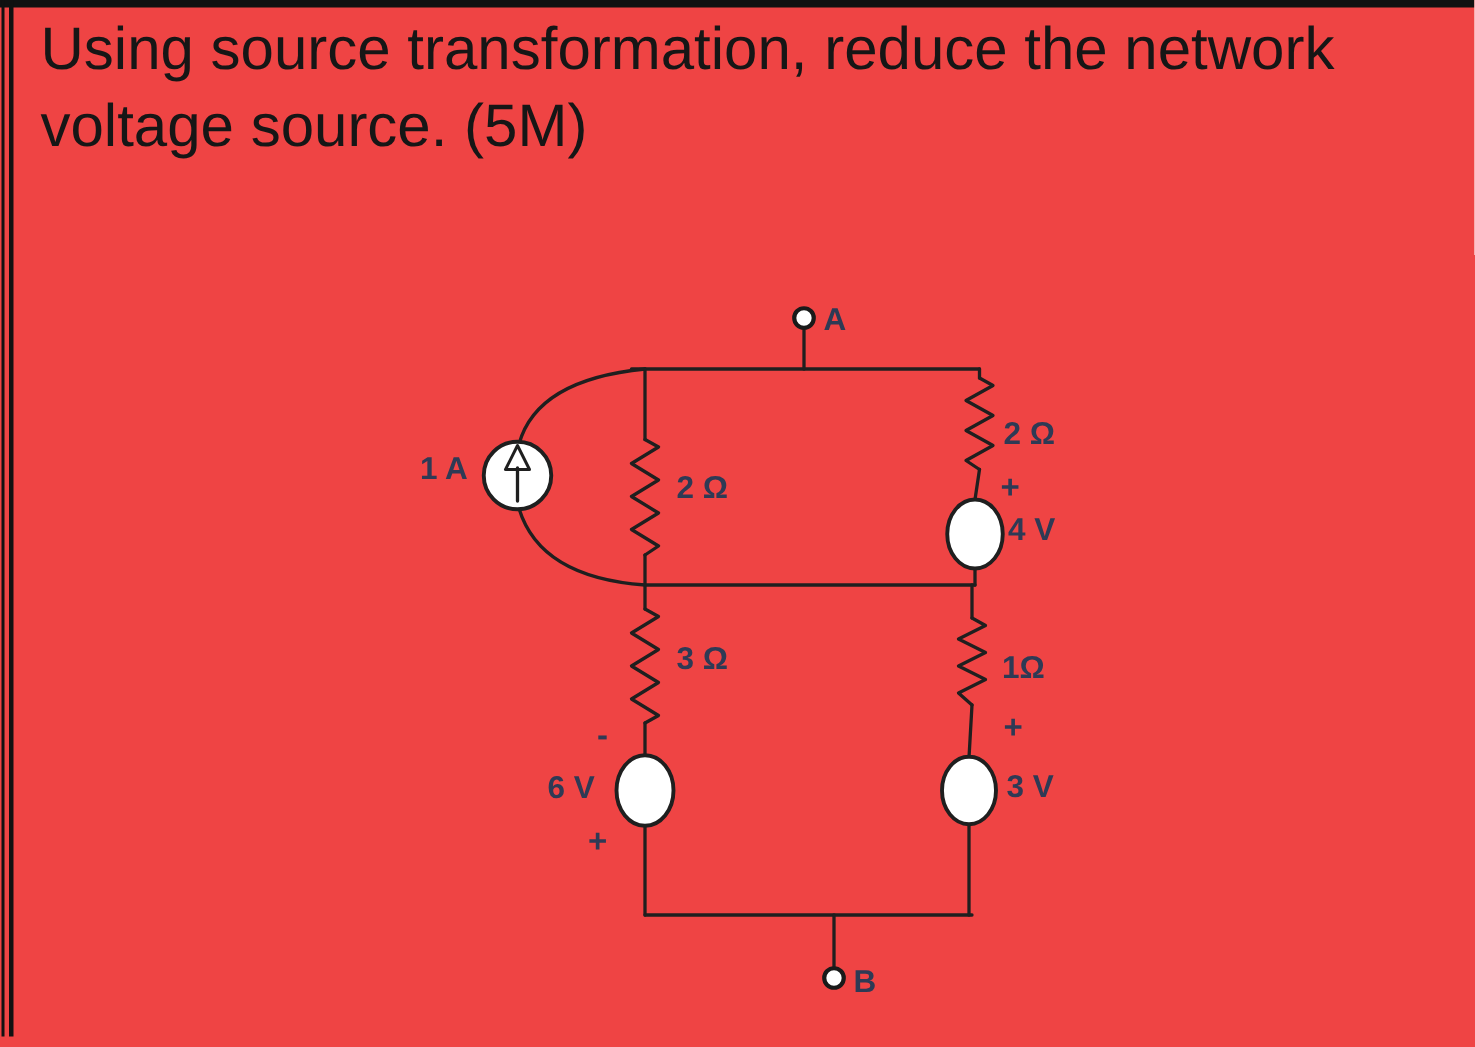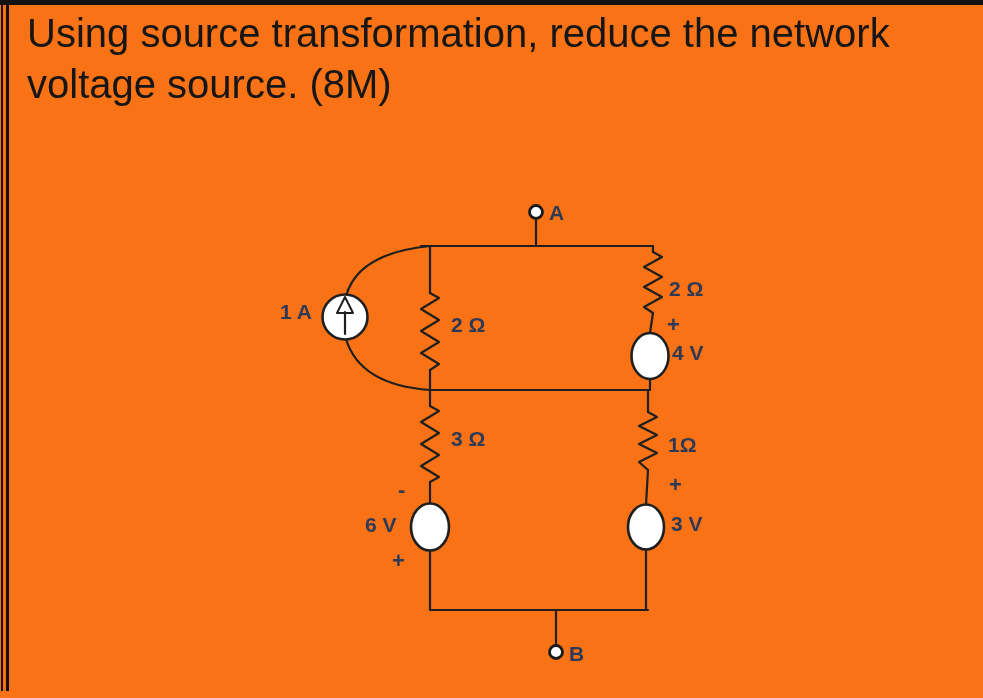--- a/index.html
+++ b/index.html
@@ -4,21 +4,21 @@
 <style>
   html, body {
     margin: 0;
     padding: 0;
     background: #ffffff;
   }
   #canvas {
     position: relative;
     width: 983px;
     height: 698px;
-    background: #f97316;
+    background: #ef4444;
     overflow: hidden;
     font-family: "Liberation Sans", sans-serif;
   }
   .border-top {
     position: absolute;
     left: 0; top: 0;
     width: 983px; height: 5px;
     background: #111111;
   }
   .border-left-thin {
@@ -82,21 +82,21 @@
 <body>
 
 <div id="canvas">
 
   <div class="border-top"></div>
   <div class="border-left-thin"></div>
   <div class="border-left-thick"></div>
 
   <div class="question">
     <div>Using source transformation, reduce the network</div>
-    <div>voltage source. (8M)</div>
+    <div>voltage source. (5M)</div>
   </div>
 
   <svg class="circuit-svg" viewBox="0 0 983 698">
 
     <path class="wire" d="M421 246 H653"></path>
 
     <path class="wire" d="M536 246 V219"></path>
 
     <path class="wire" d="M430 246 V293"></path>
 

